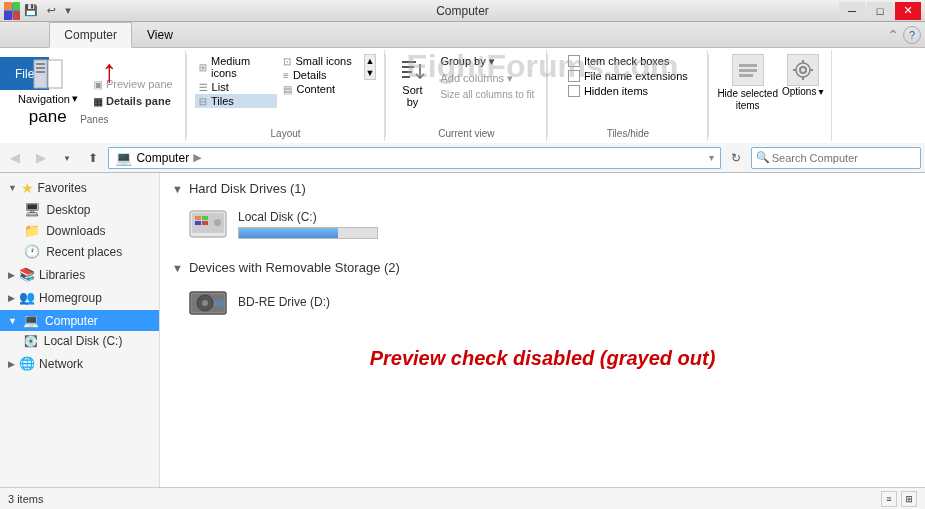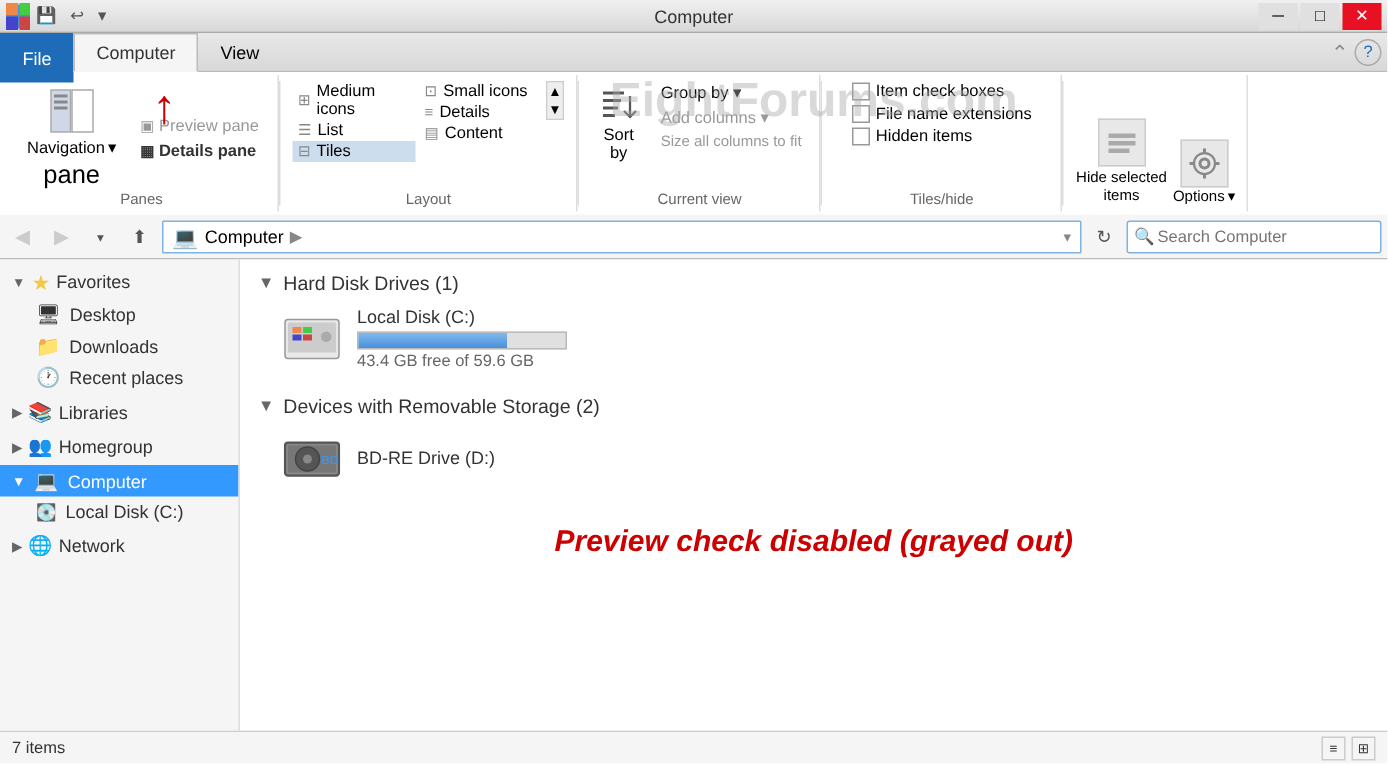--- a/index.html
+++ b/index.html
@@ -19,25 +19,25 @@
     .title-icon { width: 16px; height: 16px; background: #4a90d9; border-radius: 2px; display: flex; align-items: center; justify-content: center; font-size: 9px; color: white; }
     .title-text { font-size: 12px; color: #333; position: absolute; left: 50%; transform: translateX(-50%); }
     .title-controls { display: flex; gap: 2px; }
     .title-btn { width: 26px; height: 18px; border: none; cursor: pointer; font-size: 11px; display: flex; align-items: center; justify-content: center; }
     .title-btn.minimize { background: #e0e0e0; }
     .title-btn.maximize { background: #e0e0e0; }
     .title-btn.close { background: #e81123; color: white; }
     .ribbon-tabs { display: flex; height: 26px; background: linear-gradient(to bottom, #e8e8e8, #d8d8d8); border-bottom: 1px solid #bbb; }
     .ribbon-tab { padding: 4px 14px; font-size: 12px; cursor: pointer; border: 1px solid transparent; border-bottom: none; display: flex; align-items: center; }
     .ribbon-tab.active { background: #f5f5f5; border-color: #bbb; border-bottom: 1px solid #f5f5f5; margin-bottom: -1px; z-index: 1; color: #333; }
-    .ribbon-tab.file { background: #1e6bb8; color: white; padding: 16px 14px; }
+    .ribbon-tab.file { background: #1e6bb8; color: white; padding: 16px 14px; margin-top: 35px; }
 
     .ribbon-content { display: flex; height: 95px; padding: 2px 4px; align-items: stretch; }
     .ribbon-group { display: flex; flex-direction: column; align-items: center; border-right: 1px solid #ddd; padding: 4px 8px; min-width: 60px; position: relative; }
-    .ribbon-group-label { font-size: 10px; color: #666; position: absolute; bottom: 2px; }
+    .ribbon-group-label { font-size: 10px; color: #666; position: absolute; bottom: 16px; }
     .ribbon-group-content { display: flex; align-items: center; gap: 4px; flex: 1; padding-bottom: 14px; }
 
     
     .nav-pane-btn { display: flex; flex-direction: column; align-items: center; gap: 2px; cursor: pointer; padding: 4px 6px; }
     .nav-pane-btn .big-icon { width: 32px; height: 32px; display: flex; align-items: center; justify-content: center; }
     .nav-pane-label { font-size: 11px; text-align: center; display: flex; align-items: center; gap: 2px; }
 
     
     .panes-sub { display: flex; flex-direction: column; gap: 1px; }
     .pane-sub-btn { font-size: 11px; padding: 2px 4px; cursor: pointer; display: flex; align-items: center; gap: 3px; color: #333; }
@@ -282,21 +282,21 @@
             <div class="sh-checkbox"></div>
             <span style="font-size:11px;">Hidden items</span>
           </div>
         </div>
       </div>
       <span class="ribbon-group-label" style="font-size:10px; color:#666; position:absolute; bottom:2px;">Tiles/hide</span>
     </div>
 
     <div class="ribbon-divider"></div>
 
-    <div class="ribbon-group" style="min-width:80px; align-items:flex-end; flex-direction:row; gap:4px;">
+    <div class="ribbon-group" style="min-width:80px; align-items:flex-start; flex-direction:row; gap:4px;">
       <div class="hide-sel-btn">
         <div class="hide-sel-icon">
           <svg width="24" height="24" viewBox="0 0 24 24">
             <rect x="3" y="6" width="18" height="3" fill="#aaa"></rect>
             <rect x="3" y="11" width="18" height="3" fill="#aaa"></rect>
             <rect x="3" y="16" width="14" height="3" fill="#aaa"></rect>
           </svg>
         </div>
         <div style="font-size:10px; text-align:center; line-height:1.2;">Hide selected<br>items</div>
       </div>
@@ -423,21 +423,20 @@
               <rect x="7" y="16" width="6" height="4" fill="#44c"></rect>
               <rect x="14" y="16" width="6" height="4" fill="#c44"></rect>
               <rect x="26" y="14" width="7" height="7" rx="3.5" fill="#aaa"></rect>
             </svg>
           </div>
           <div class="drive-info">
             <div class="drive-name">Local Disk (C:)</div>
             <div class="drive-bar-container">
               <div class="drive-bar" style="width:72%;"></div>
             </div>
-            <div class="drive-space">43.4 GB free of 59.6 GB</div>
           </div>
         </div>
       </div>
 
       <div class="section-header">
         <span class="section-arrow">▼</span>
         <span>Devices with Removable Storage (2)</span>
       </div>
       <div class="removable-grid">
 
@@ -461,20 +460,20 @@
       </div>
 
       <div style="margin-top:24px;">
         <div class="watermark">Preview check disabled (grayed out)</div>
       </div>
     </div>
 
   </div>
 
   <div class="status-bar">
-    <span>7 items</span>
+    <span>3 items</span>
     <div class="status-right">
       <div class="view-icon">≡</div>
       <div class="view-icon">⊞</div>
     </div>
   </div>
 
 </div>
 
 </body></html>

